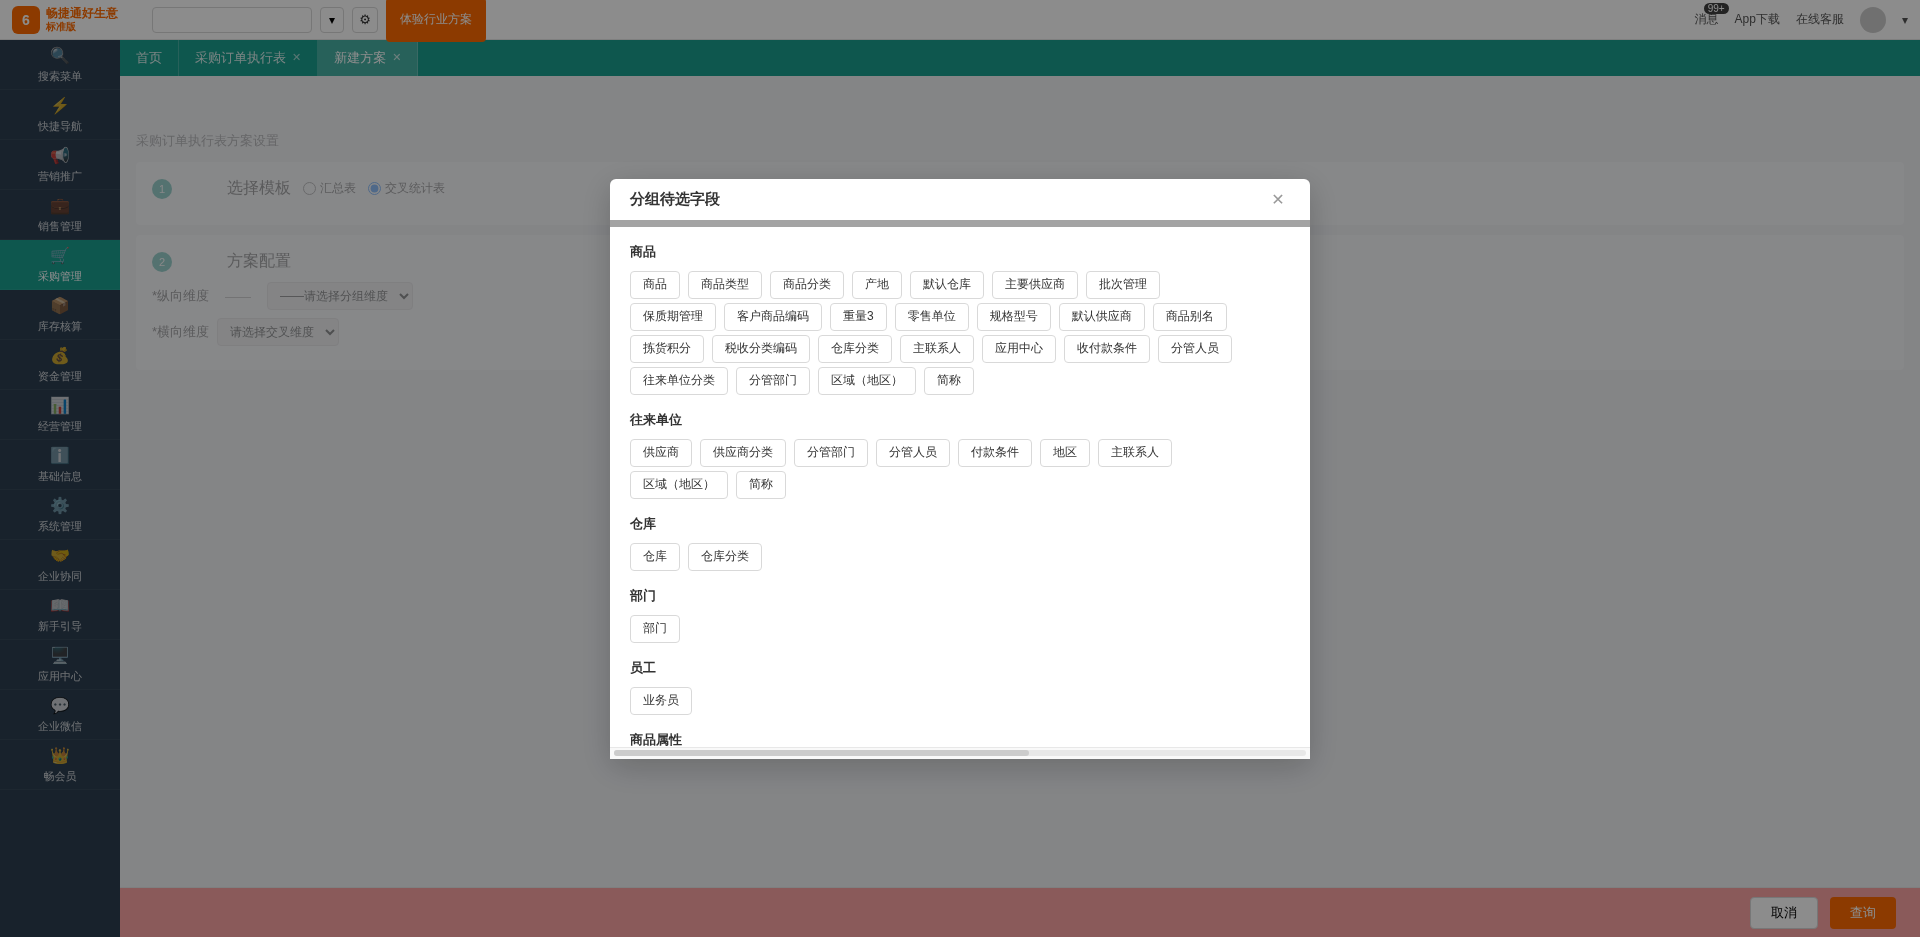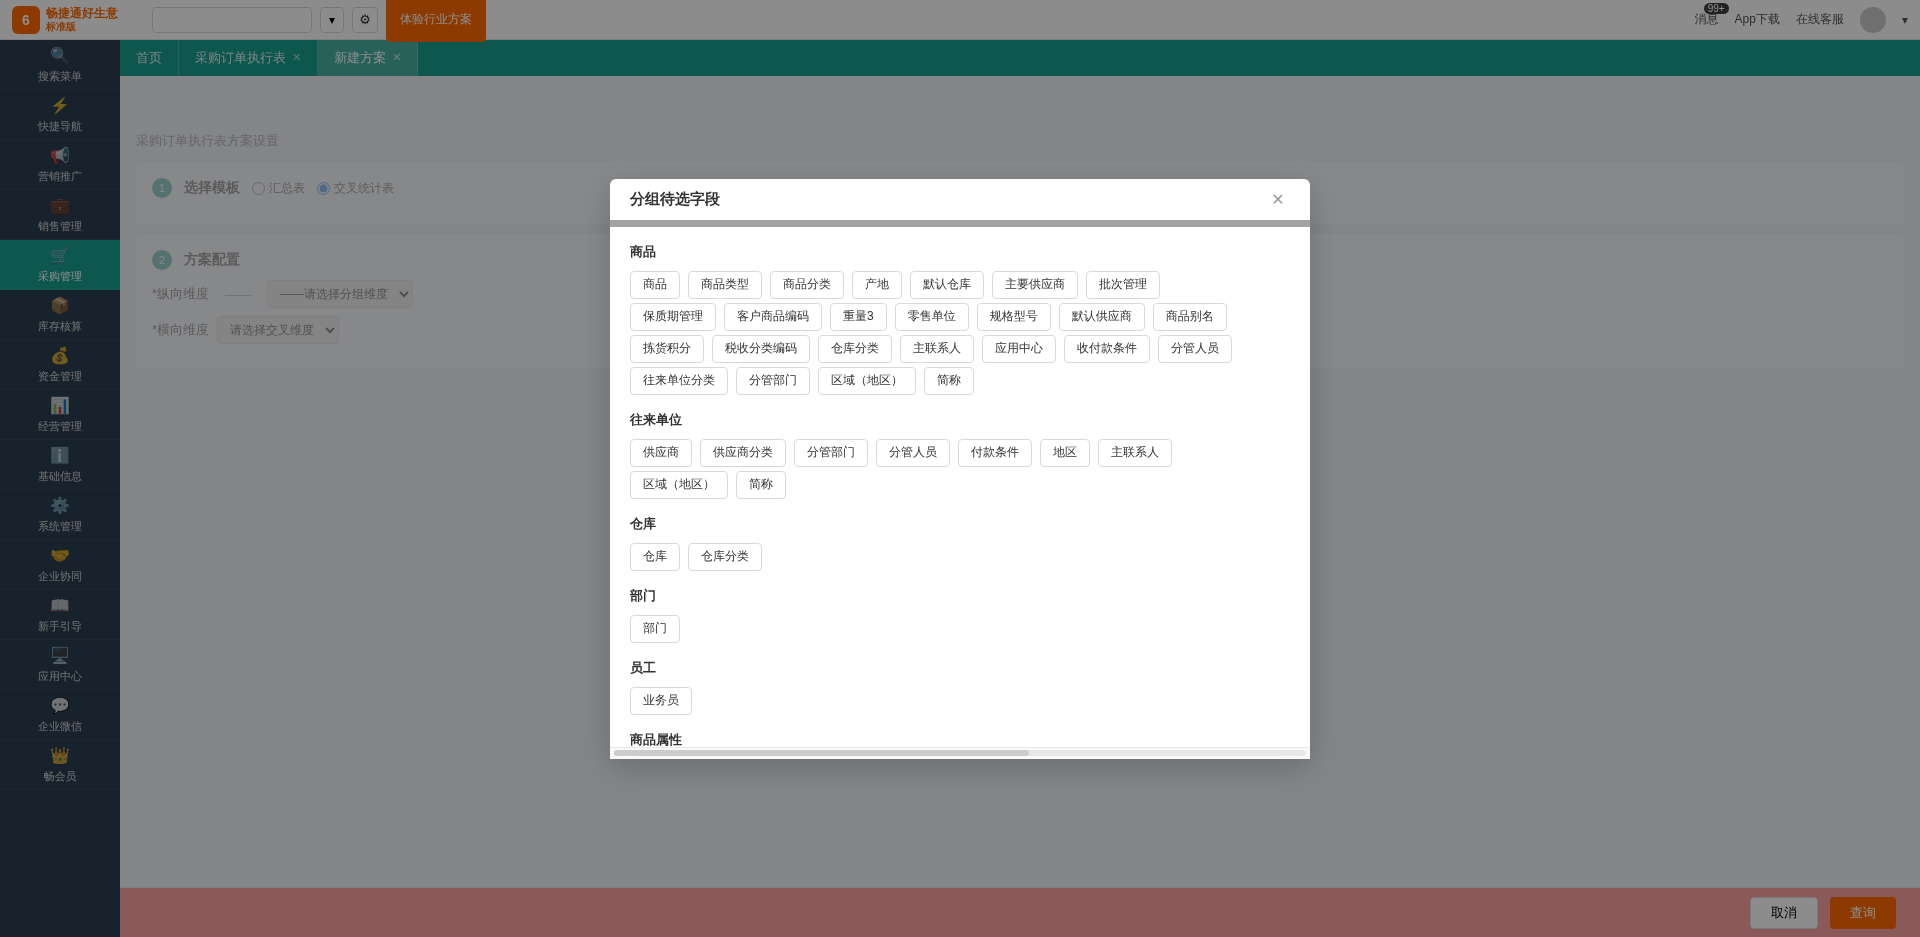--- a/index.html
+++ b/index.html
@@ -335,21 +335,21 @@
     }
     .step-num {
       width: 20px; height: 20px;
       border-radius: 50%;
       background: #1a9e8f;
       color: #fff;
       font-size: 11px;
       display: flex; align-items: center; justify-content: center;
       flex-shrink: 0;
     }
-    .step-label { font-size: 14px; font-weight: 700; }
+    .step-label { font-size: 16px; font-weight: 400; margin-left: 43px; }
     .radio-group { display: flex; align-items: center; gap: 12px; }
     .radio-item { display: flex; align-items: center; gap: 4px; font-size: 12px; cursor: pointer; }
 
     .form-row {
       display: flex;
       align-items: center;
       gap: 8px;
       margin-bottom: 8px;
     }
     .form-select {

